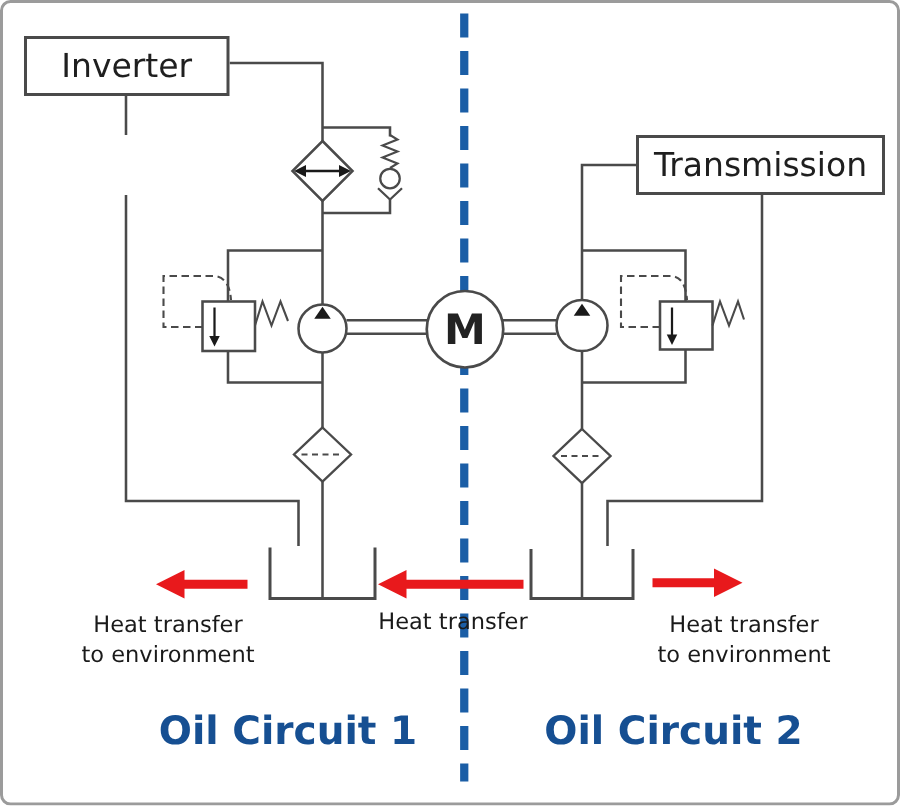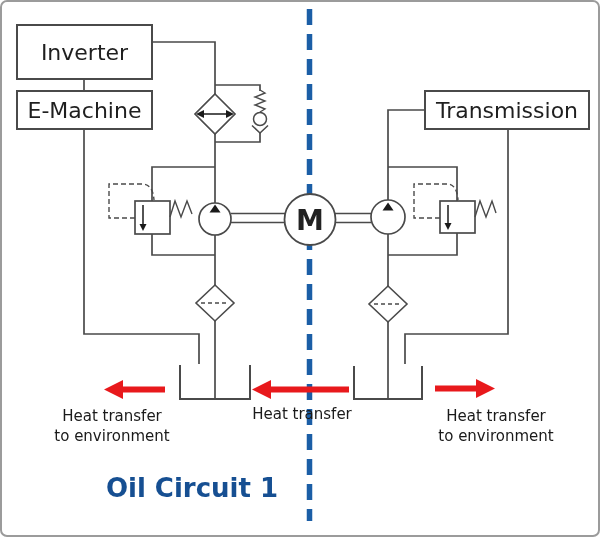--- a/index.html
+++ b/index.html
@@ -3,21 +3,21 @@
 <meta charset="utf-8">
 <style>
   html,body{margin:0;padding:0;background:#fff;}
   .frame{position:relative;width:600px;height:537px;box-sizing:border-box;
          border:2px solid #9b9b9b;border-radius:7px;background:#fff;
          font-family:"DejaVu Sans","Liberation Sans",sans-serif;overflow:hidden;}
   .frame svg{position:absolute;left:0;top:0;}
   .comp-box{position:absolute;box-sizing:border-box;border:2px solid #4a4a4a;background:#fff;
             display:flex;align-items:center;justify-content:center;
             font-size:22px;color:#1f1f1f;letter-spacing:0px;}
-  .inverter{left:14px;top:22px;width:137px;height:56px;}
+  .inverter{left:14px;top:22px;width:137px;height:40px;}
   .emachine{left:14px;top:88px;width:137px;height:40px;}
   .transmission{left:422px;top:88px;width:166px;height:40px;}
   .heat-label{position:absolute;width:152px;text-align:center;
               font-size:15px;font-weight:normal;color:#1a1a1a;line-height:20px;}
   .heat-left{left:34px;top:404px;}
   .heat-center{left:224px;top:402px;}
   .heat-right{left:418px;top:404px;}
   .circuit-title{position:absolute;width:220px;text-align:center;
                  font-size:26px;font-weight:bold;color:#164f92;}
   .circuit1-title{left:80px;top:471px;}
@@ -116,34 +116,32 @@
   <g fill="#e8191c">
     <path d="M163,384.5 L121,384.5 L121,378 L102,387.5 L121,397 L121,390.5 L163,390.5 Z"></path>
     <path d="M347,384.5 L269,384.5 L269,378 L250,387.5 L269,397 L269,390.5 L347,390.5 Z"></path>
     <path d="M433,383.5 L474,383.5 L474,377 L493,386.5 L474,396 L474,389.5 L433,389.5 Z"></path>
   </g>
 </svg>
 
 <div class="comp-box inverter">
   <span>Inverter</span>
 </div>
-<div class="comp-box emachine">
-  <span>E-Machine</span>
-</div>
 <div class="comp-box transmission">
   <span>Transmission</span>
 </div>
 
 <div class="heat-label heat-left">
   <div>Heat transfer</div>
   <div>to environment</div>
 </div>
 <div class="heat-label heat-center">
   <div>Heat transfer</div>
 </div>
 <div class="heat-label heat-right">
   <div>Heat transfer</div>
   <div>to environment</div>
 </div>
 
 <div class="circuit-title circuit1-title">Oil Circuit 1</div>
+<div class="circuit-title circuit2-title">Oil Circuit 2</div>
 
 </div>
 
 </body></html>

